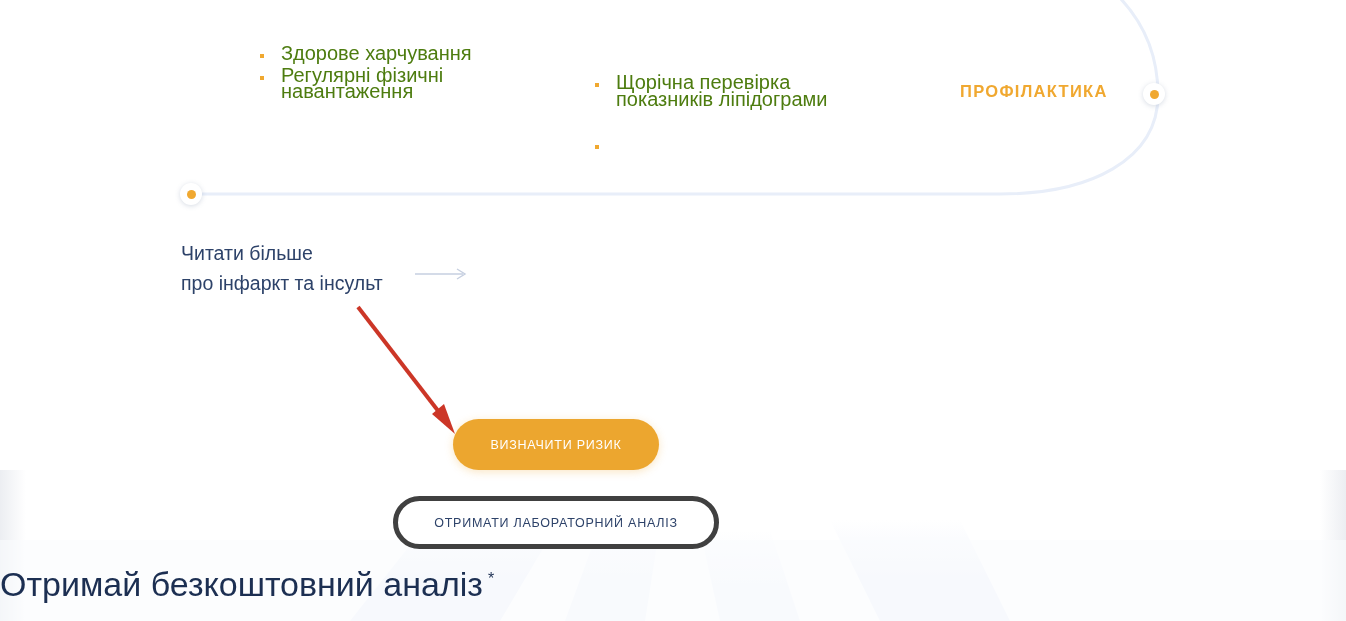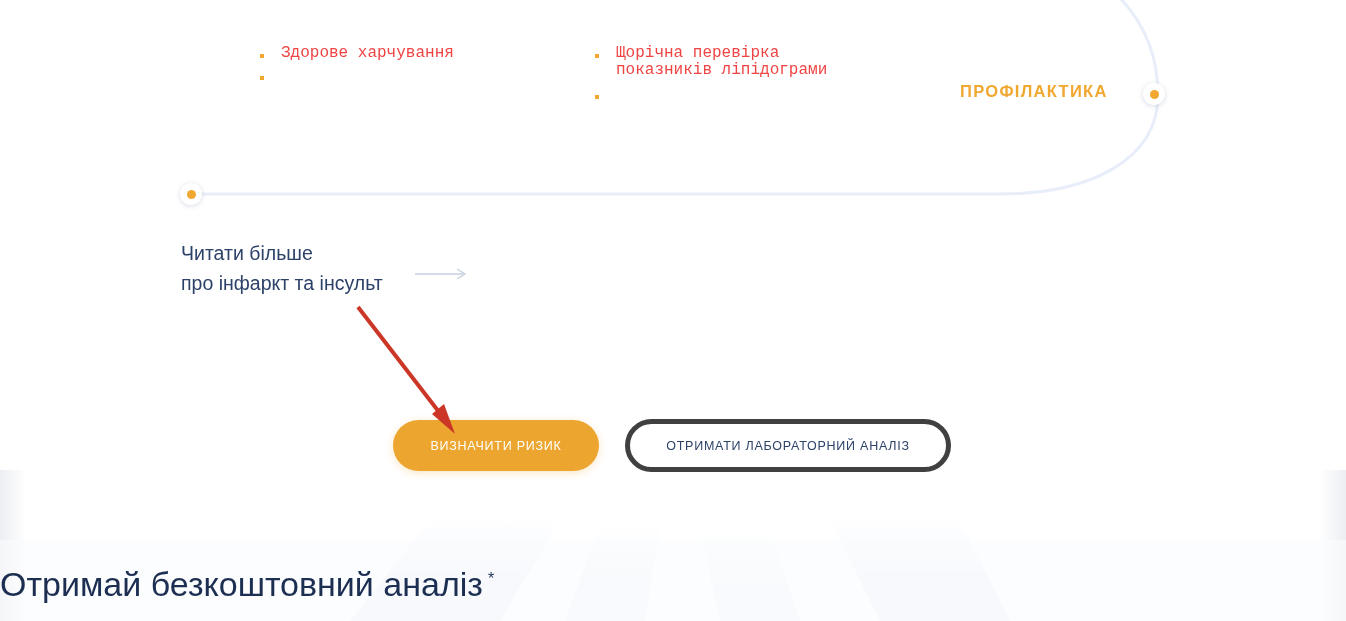--- a/index.html
+++ b/index.html
@@ -104,26 +104,26 @@
     margin-bottom: 5px;
   }
   .bullet-mark {
     flex: 0 0 auto;
     width: 4px; height: 4px;
     background: #f0a830;
     margin-top: 9px;
     margin-right: 17px;
   }
   .bullet-text {
-    font-size: 16px;
+    font-size: 20px;
     line-height: 16.5px;
-    color: #ef4444;
-    font-family: Liberation Mono, monospace;
-  }
-  .bullets.col-b .bullet-item { margin-bottom: 8px; }
+    color: #4d7c0f;
+    font-family: Liberation Sans, sans-serif;
+  }
+  .bullets.col-b .bullet-item { margin-bottom: 8px; margin-top: 29px; }
   .bullets.col-b .bullet-text { max-width: 250px; }
 
   
   .read-more {
     position: absolute;
     left: 181px;
     top: 238px;
     z-index: 3;
     display: flex;
     align-items: center;
@@ -142,20 +142,21 @@
 
   
   .cta-row {
     position: absolute;
     left: 393px;
     top: 419px;
     display: flex;
     align-items: center;
     gap: 26px;
     z-index: 3;
+    flex-direction: column;
   }
   .btn {
     border: none;
     cursor: pointer;
     font-family: "Liberation Sans", sans-serif;
     letter-spacing: 0.75px;
     white-space: nowrap;
     display: flex;
     align-items: center;
     justify-content: center;
@@ -237,20 +238,21 @@
 
   <div class="section-label">ПРОФІЛАКТИКА</div>
 
   <div class="bullets col-a">
     <div class="bullet-item">
       <span class="bullet-mark"></span>
       <span class="bullet-text">Здорове харчування</span>
     </div>
     <div class="bullet-item">
       <span class="bullet-mark"></span>
+      <span class="bullet-text">Регулярні фізичні навантаження</span>
     </div>
   </div>
 
   <div class="bullets col-b">
     <div class="bullet-item">
       <span class="bullet-mark"></span>
       <span class="bullet-text">Щорічна перевірка показників ліпідограми</span>
     </div>
     <div class="bullet-item">
       <span class="bullet-mark"></span>

